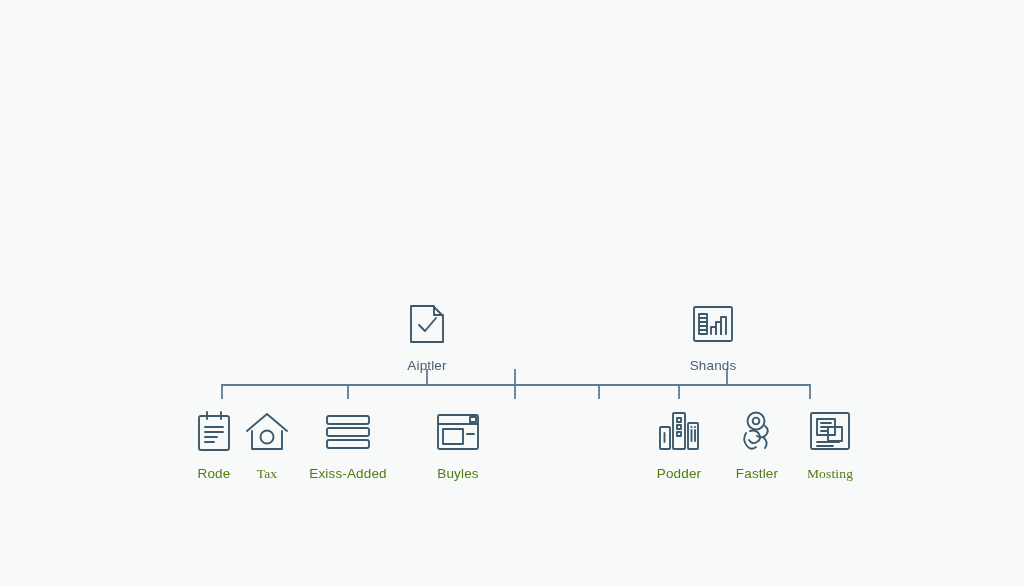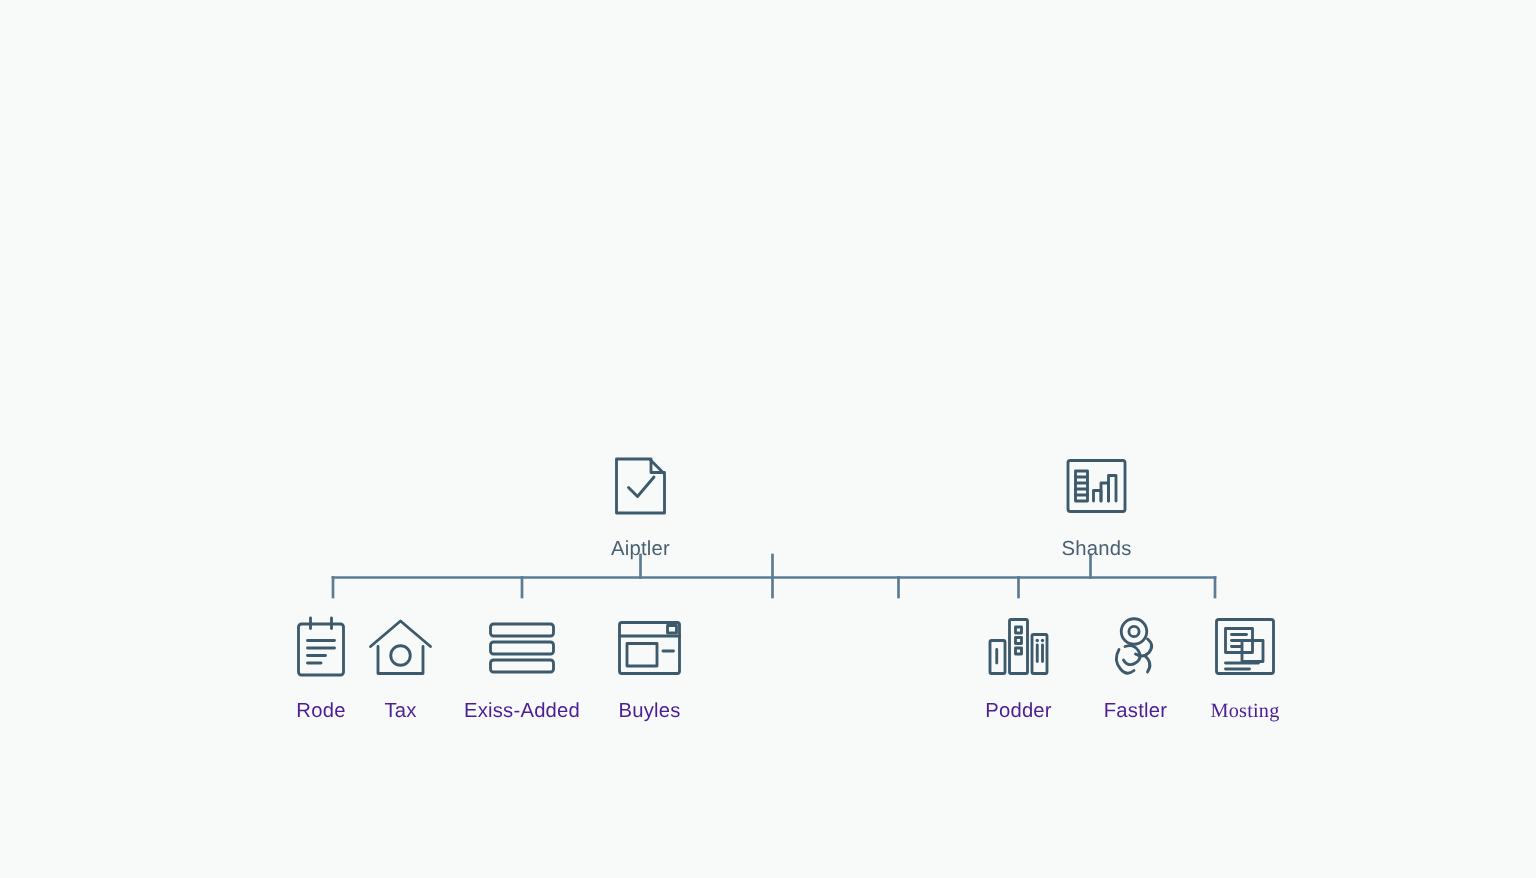--- a/index.html
+++ b/index.html
@@ -34,21 +34,21 @@
     justify-content: center;
   }
   .node .glyph svg {
     display: block;
     overflow: visible;
   }
   .node .label {
     margin-top: 8px;
     font-size: 13.5px;
     letter-spacing: .15px;
-    color: #4c1d95;
+    color: #4d7c0f;
     white-space: nowrap;
   }
   .node.top .label { color: #4a5f71; }
 
   
   #connectors {
     position: absolute;
     left: 0;
     top: 0;
     width: 1024px;
@@ -86,21 +86,21 @@
       <svg width="40" height="42" viewBox="0 0 40 42" fill="none" stroke="#3d5a6c" stroke-width="1.9" stroke-linecap="round" stroke-linejoin="round">
         <path d="M4 3 h22 l10 10 v26 h-32 z"></path>
         <path d="M27 3 v9 h9"></path>
         <path d="M12 22 l6 6 l11 -13"></path>
       </svg>
     </div>
     <div class="label">Aiptler</div>
   </div>
 
 
-  <div class="node top" style="left:731px; top:298px;">
+  <div class="node top" style="left:713px; top:298px;">
     <div class="glyph">
       <svg width="44" height="40" viewBox="0 0 44 40" fill="none" stroke="#3d5a6c" stroke-width="1.9" stroke-linecap="round" stroke-linejoin="round">
         <rect x="3" y="3" width="38" height="34" rx="1.5"></rect>
         <rect x="8" y="10" width="8" height="20"></rect>
         <line x1="8" y1="14" x2="16" y2="14"></line>
         <line x1="8" y1="18" x2="16" y2="18"></line>
         <line x1="8" y1="22" x2="16" y2="22"></line>
         <line x1="8" y1="26" x2="16" y2="26"></line>
         <path d="M20 30 v-7 h5 v7"></path>
         <path d="M25 30 v-12 h5 v12"></path>
@@ -118,21 +118,21 @@
         <line x1="26" y1="2" x2="26" y2="9"></line>
         <line x1="10" y1="17" x2="28" y2="17"></line>
         <line x1="10" y1="22" x2="28" y2="22"></line>
         <line x1="10" y1="27" x2="22" y2="27"></line>
         <line x1="10" y1="32" x2="19" y2="32"></line>
       </svg>
     </div>
     <div class="label">Rode</div>
   </div>
 
-  <div class="node" style="left:267px; top:406px;">
+  <div class="node" style="left:267px; top:406px;font-family:Liberation Serif, serif;">
     <div class="glyph">
       <svg width="46" height="42" viewBox="0 0 46 42" fill="none" stroke="#3d5a6c" stroke-width="1.9" stroke-linecap="round" stroke-linejoin="round">
         <path d="M3 20 L23 3 L43 20"></path>
         <path d="M8 20 v18 h30 v-18"></path>
         <circle cx="23" cy="26" r="6.5"></circle>
       </svg>
     </div>
     <div class="label">Tax</div>
   </div>
 
@@ -140,21 +140,21 @@
     <div class="glyph">
       <svg width="48" height="38" viewBox="0 0 48 38" fill="none" stroke="#3d5a6c" stroke-width="1.9" stroke-linecap="round" stroke-linejoin="round">
         <rect x="3" y="3" width="42" height="8" rx="2"></rect>
         <rect x="3" y="15" width="42" height="8" rx="2"></rect>
         <rect x="3" y="27" width="42" height="8" rx="2"></rect>
       </svg>
     </div>
     <div class="label">Exiss-Added</div>
   </div>
 
-  <div class="node" style="left:433px; top:406px;">
+  <div class="node" style="left:458px; top:406px;">
     <div class="glyph">
       <svg width="46" height="40" viewBox="0 0 46 40" fill="none" stroke="#3d5a6c" stroke-width="1.9" stroke-linecap="round" stroke-linejoin="round">
         <rect x="3" y="3" width="40" height="34" rx="1.5"></rect>
         <line x1="3" y1="12" x2="43" y2="12"></line>
         <rect x="8" y="17" width="20" height="15"></rect>
         <line x1="32" y1="22" x2="39" y2="22"></line>
         <rect x="35" y="5" width="6" height="5"></rect>
       </svg>
     </div>
     <div class="label">Buyles</div>

